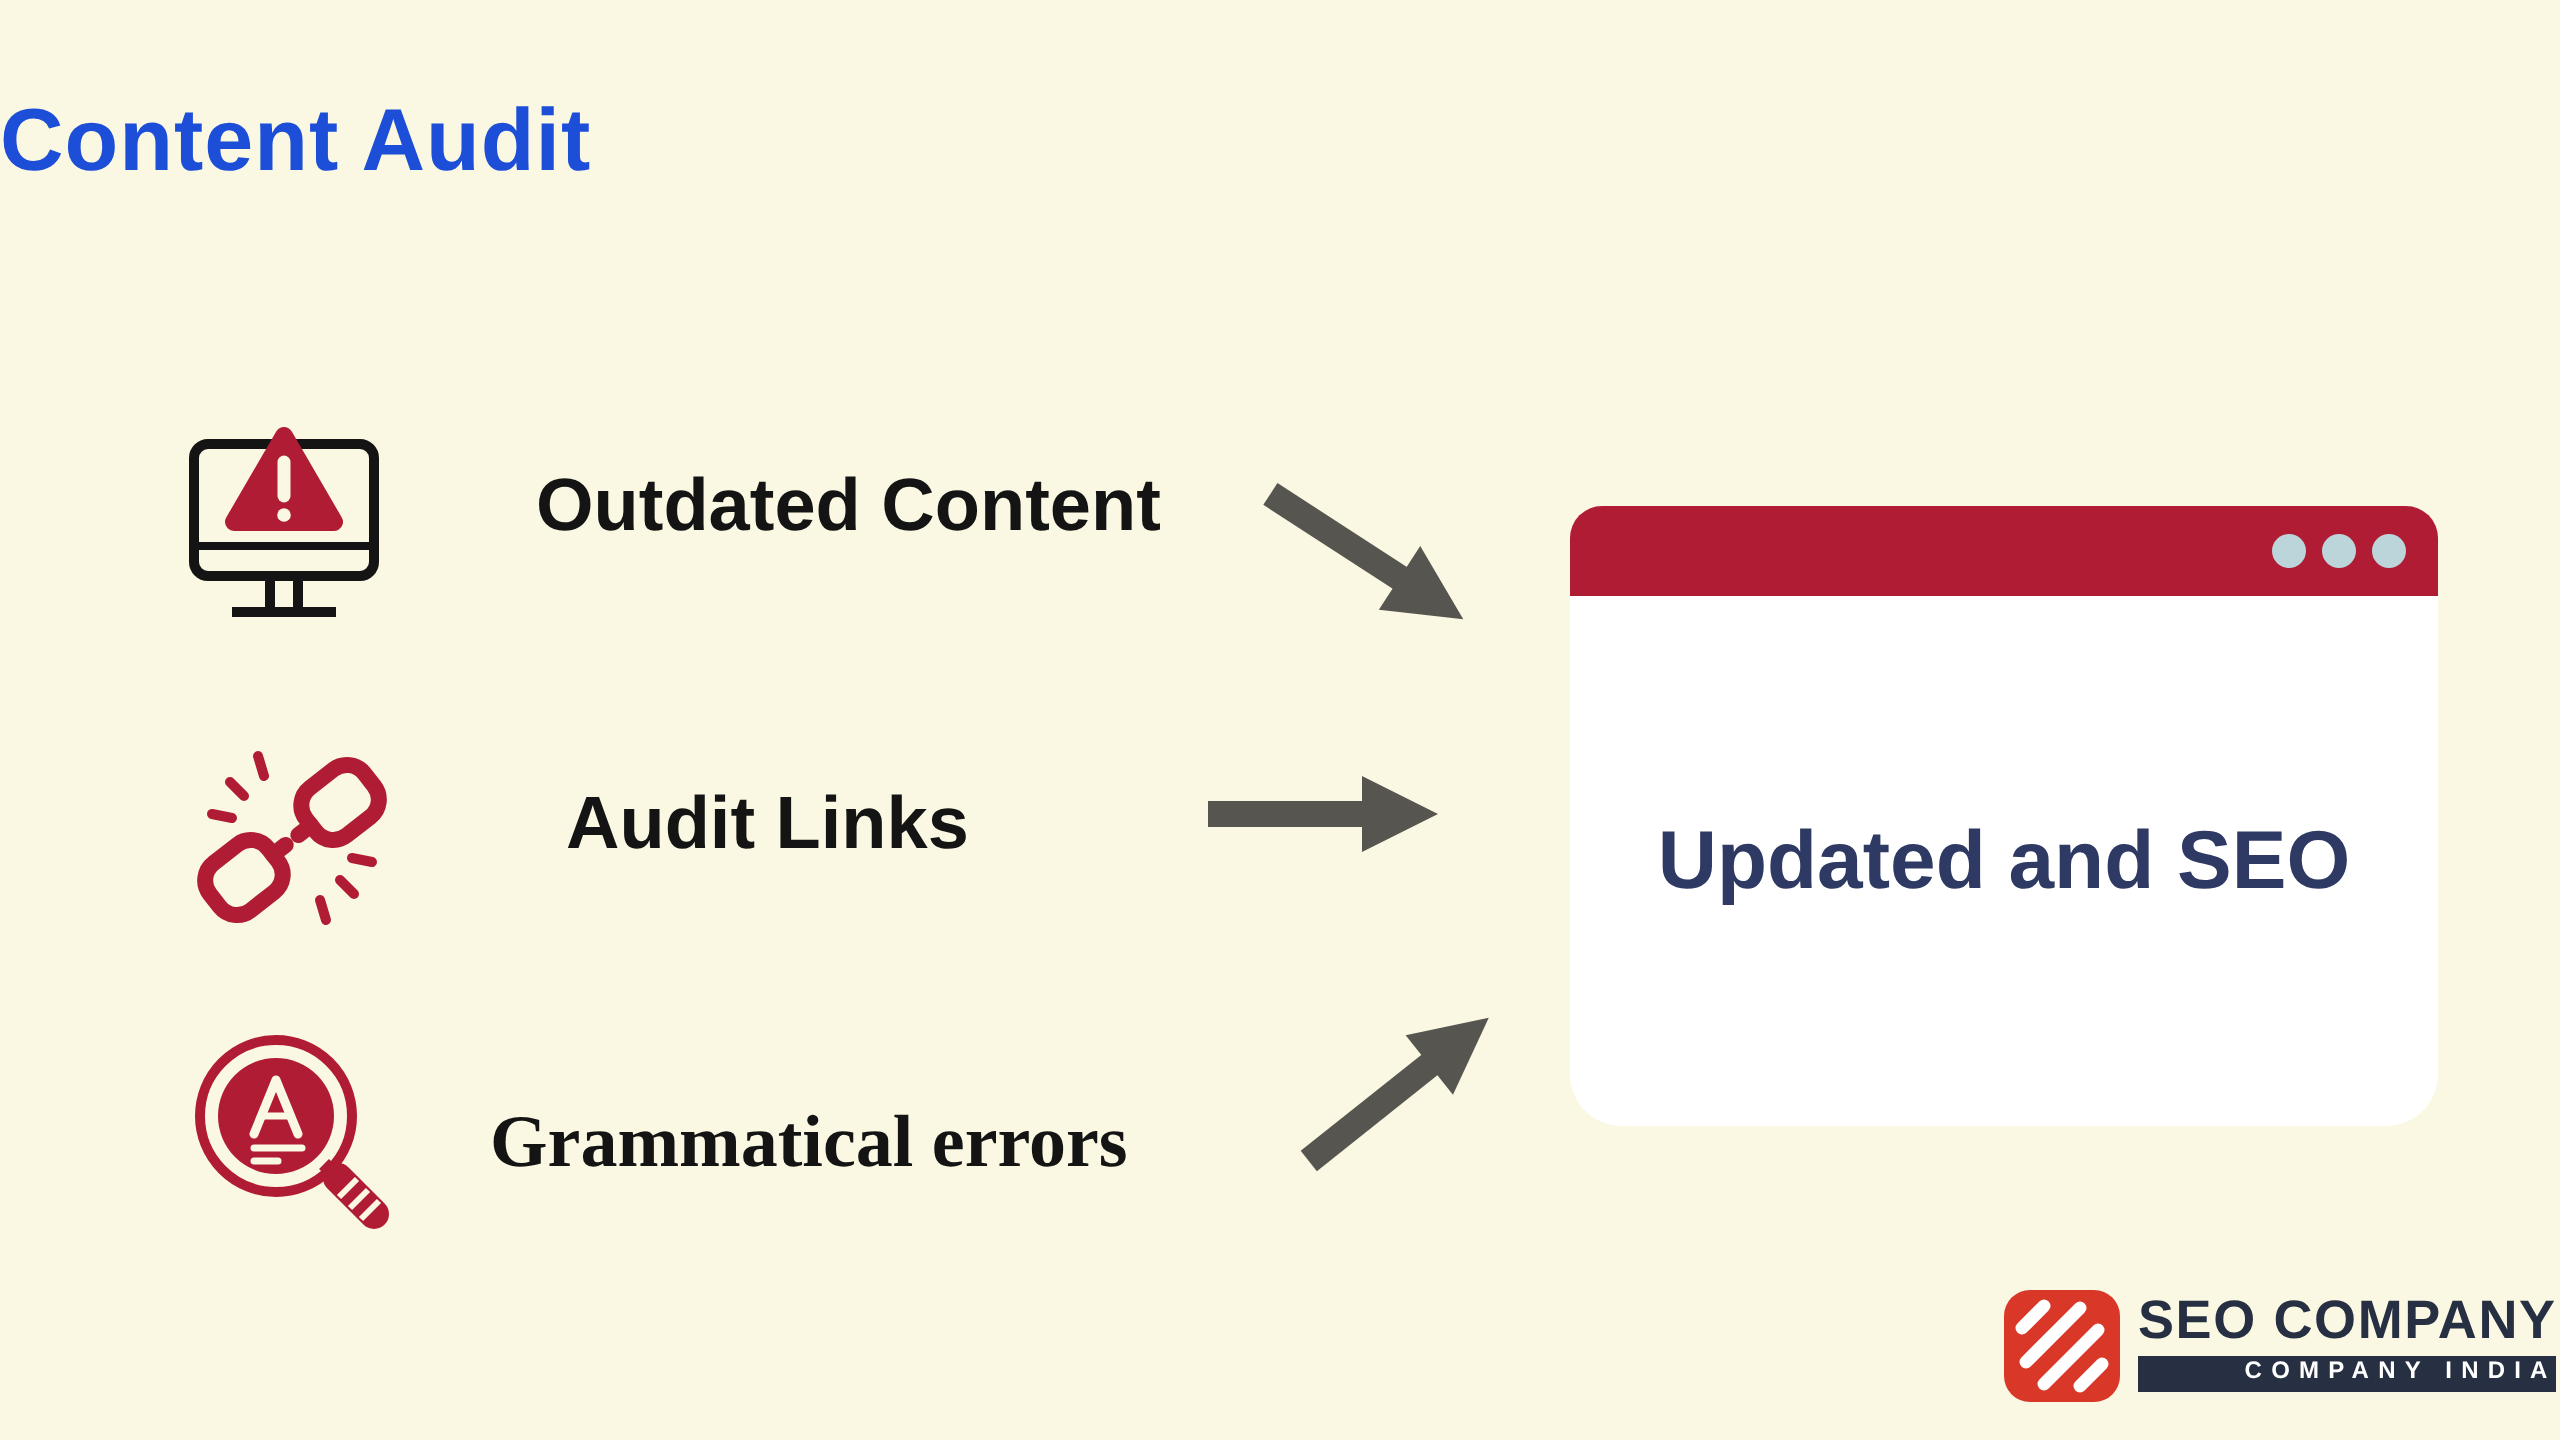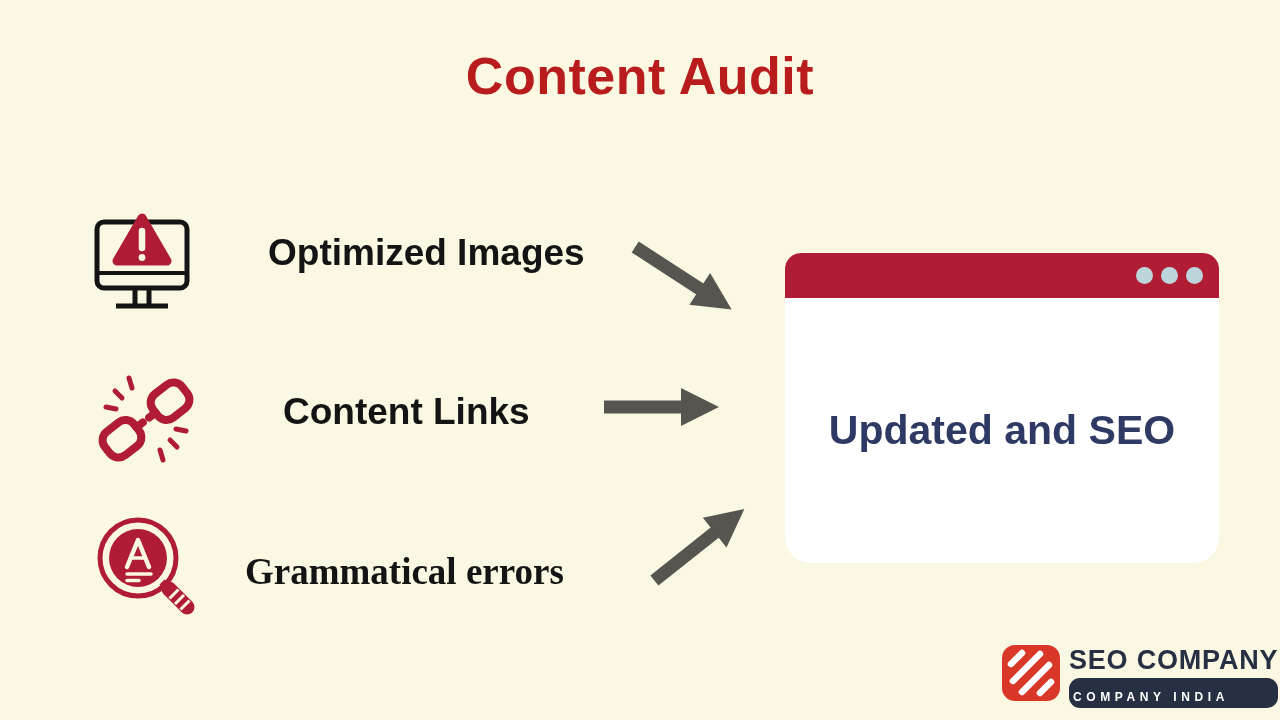--- a/index.html
+++ b/index.html
@@ -5,22 +5,22 @@
   html,body{margin:0;padding:0;}
   .canvas{
     position:relative;
     width:1280px;height:720px;
     background:#FAF8E2;
     overflow:hidden;
     font-family:"Liberation Sans","DejaVu Sans",sans-serif;
   }
   .title{
     position:absolute;left:0;top:46px;width:1280px;
-    text-align:center;
-    font-size:52px;font-weight:800;color:#b91c1c;
+    text-align:left;
+    font-size:44px;font-weight:800;color:#1d4ed8;
     letter-spacing:0.5px;margin:0;
   }
   .item-icon{position:absolute;}
   .item-label{
     position:absolute;
     font-size:37px;font-weight:700;color:#141414;
     white-space:nowrap;
   }
   .label-1{left:268px;top:232px;}
   .label-2{left:283px;top:391px;}
@@ -61,21 +61,21 @@
   }
   .logo-mark{width:58px;height:56px;display:block;}
   .logo-text{margin-left:9px;}
   .logo-brand{
     font-size:27px;font-weight:700;color:#273043;
     letter-spacing:0.8px;line-height:30px;white-space:nowrap;
   }
   .logo-tagline{
     margin-top:3px;background:#273043;color:#ffffff;
     font-size:12px;font-weight:700;letter-spacing:4.6px;
-    text-align:left;padding:12px 0 4px 4px;white-space:nowrap;border-radius:11px;
+    text-align:right;padding:0 0 4px 4px;white-space:nowrap;
   }
 </style>
 </head>
 <body>
 
 <div class="canvas">
 
   <h1 class="title">Content Audit</h1>
 
   <div class="item-icon icon-1">
@@ -83,41 +83,41 @@
       <rect x="5" y="10" width="90" height="66" rx="7" fill="none" stroke="#141414" stroke-width="5"></rect>
       <line x1="5" y1="61" x2="95" y2="61" stroke="#141414" stroke-width="4"></line>
       <line x1="43" y1="78" x2="43" y2="92" stroke="#141414" stroke-width="5"></line>
       <line x1="57" y1="78" x2="57" y2="92" stroke="#141414" stroke-width="5"></line>
       <line x1="24" y1="94" x2="76" y2="94" stroke="#141414" stroke-width="5"></line>
       <path d="M50 6 L75 49 L25 49 Z" fill="#B01C34" stroke="#B01C34" stroke-width="9" stroke-linejoin="round"></path>
       <line x1="50" y1="19" x2="50" y2="36" stroke="#FAF8E2" stroke-width="6.5" stroke-linecap="round"></line>
       <circle cx="50" cy="45.5" r="3.4" fill="#FAF8E2"></circle>
     </svg>
   </div>
-  <div class="item-label label-1">Optimized Images</div>
+  <div class="item-label label-1">Outdated Content</div>
 
   <div class="item-icon icon-2">
     <svg width="100" height="104" viewBox="0 0 100 104">
       <g transform="rotate(-38 50 52)" fill="none" stroke="#B01C34" stroke-width="8" stroke-linecap="round">
         <rect x="1" y="37" width="37" height="30" rx="11"></rect>
         <line x1="38" y1="52" x2="46" y2="52"></line>
         <rect x="62" y="37" width="37" height="30" rx="11"></rect>
         <line x1="54" y1="52" x2="62" y2="52"></line>
       </g>
       <g stroke="#B01C34" stroke-width="5" stroke-linecap="round">
         <line x1="26" y1="30" x2="19" y2="23"></line>
         <line x1="36" y1="20" x2="33" y2="10"></line>
         <line x1="20" y1="41" x2="10" y2="39"></line>
         <line x1="74" y1="72" x2="81" y2="79"></line>
         <line x1="64" y1="82" x2="67" y2="92"></line>
         <line x1="80" y1="61" x2="90" y2="63"></line>
       </g>
     </svg>
   </div>
-  <div class="item-label label-2">Content Links</div>
+  <div class="item-label label-2">Audit Links</div>
 
   <div class="item-icon icon-3">
     <svg width="104" height="108" viewBox="0 0 104 108">
       <circle cx="44" cy="44" r="38" fill="none" stroke="#B01C34" stroke-width="5"></circle>
       <circle cx="44" cy="44" r="29" fill="#B01C34"></circle>
       <path d="M33 53 L44 26 L55 53" fill="none" stroke="#FAF8E2" stroke-width="4.5" stroke-linecap="round" stroke-linejoin="round"></path>
       <line x1="37.5" y1="44" x2="50.5" y2="44" stroke="#FAF8E2" stroke-width="3.5"></line>
       <line x1="33" y1="60" x2="57" y2="60" stroke="#FAF8E2" stroke-width="3.5" stroke-linecap="round"></line>
       <line x1="33" y1="66.5" x2="45" y2="66.5" stroke="#FAF8E2" stroke-width="3.5" stroke-linecap="round"></line>
       <line x1="68" y1="68" x2="75" y2="75" stroke="#B01C34" stroke-width="7"></line>

